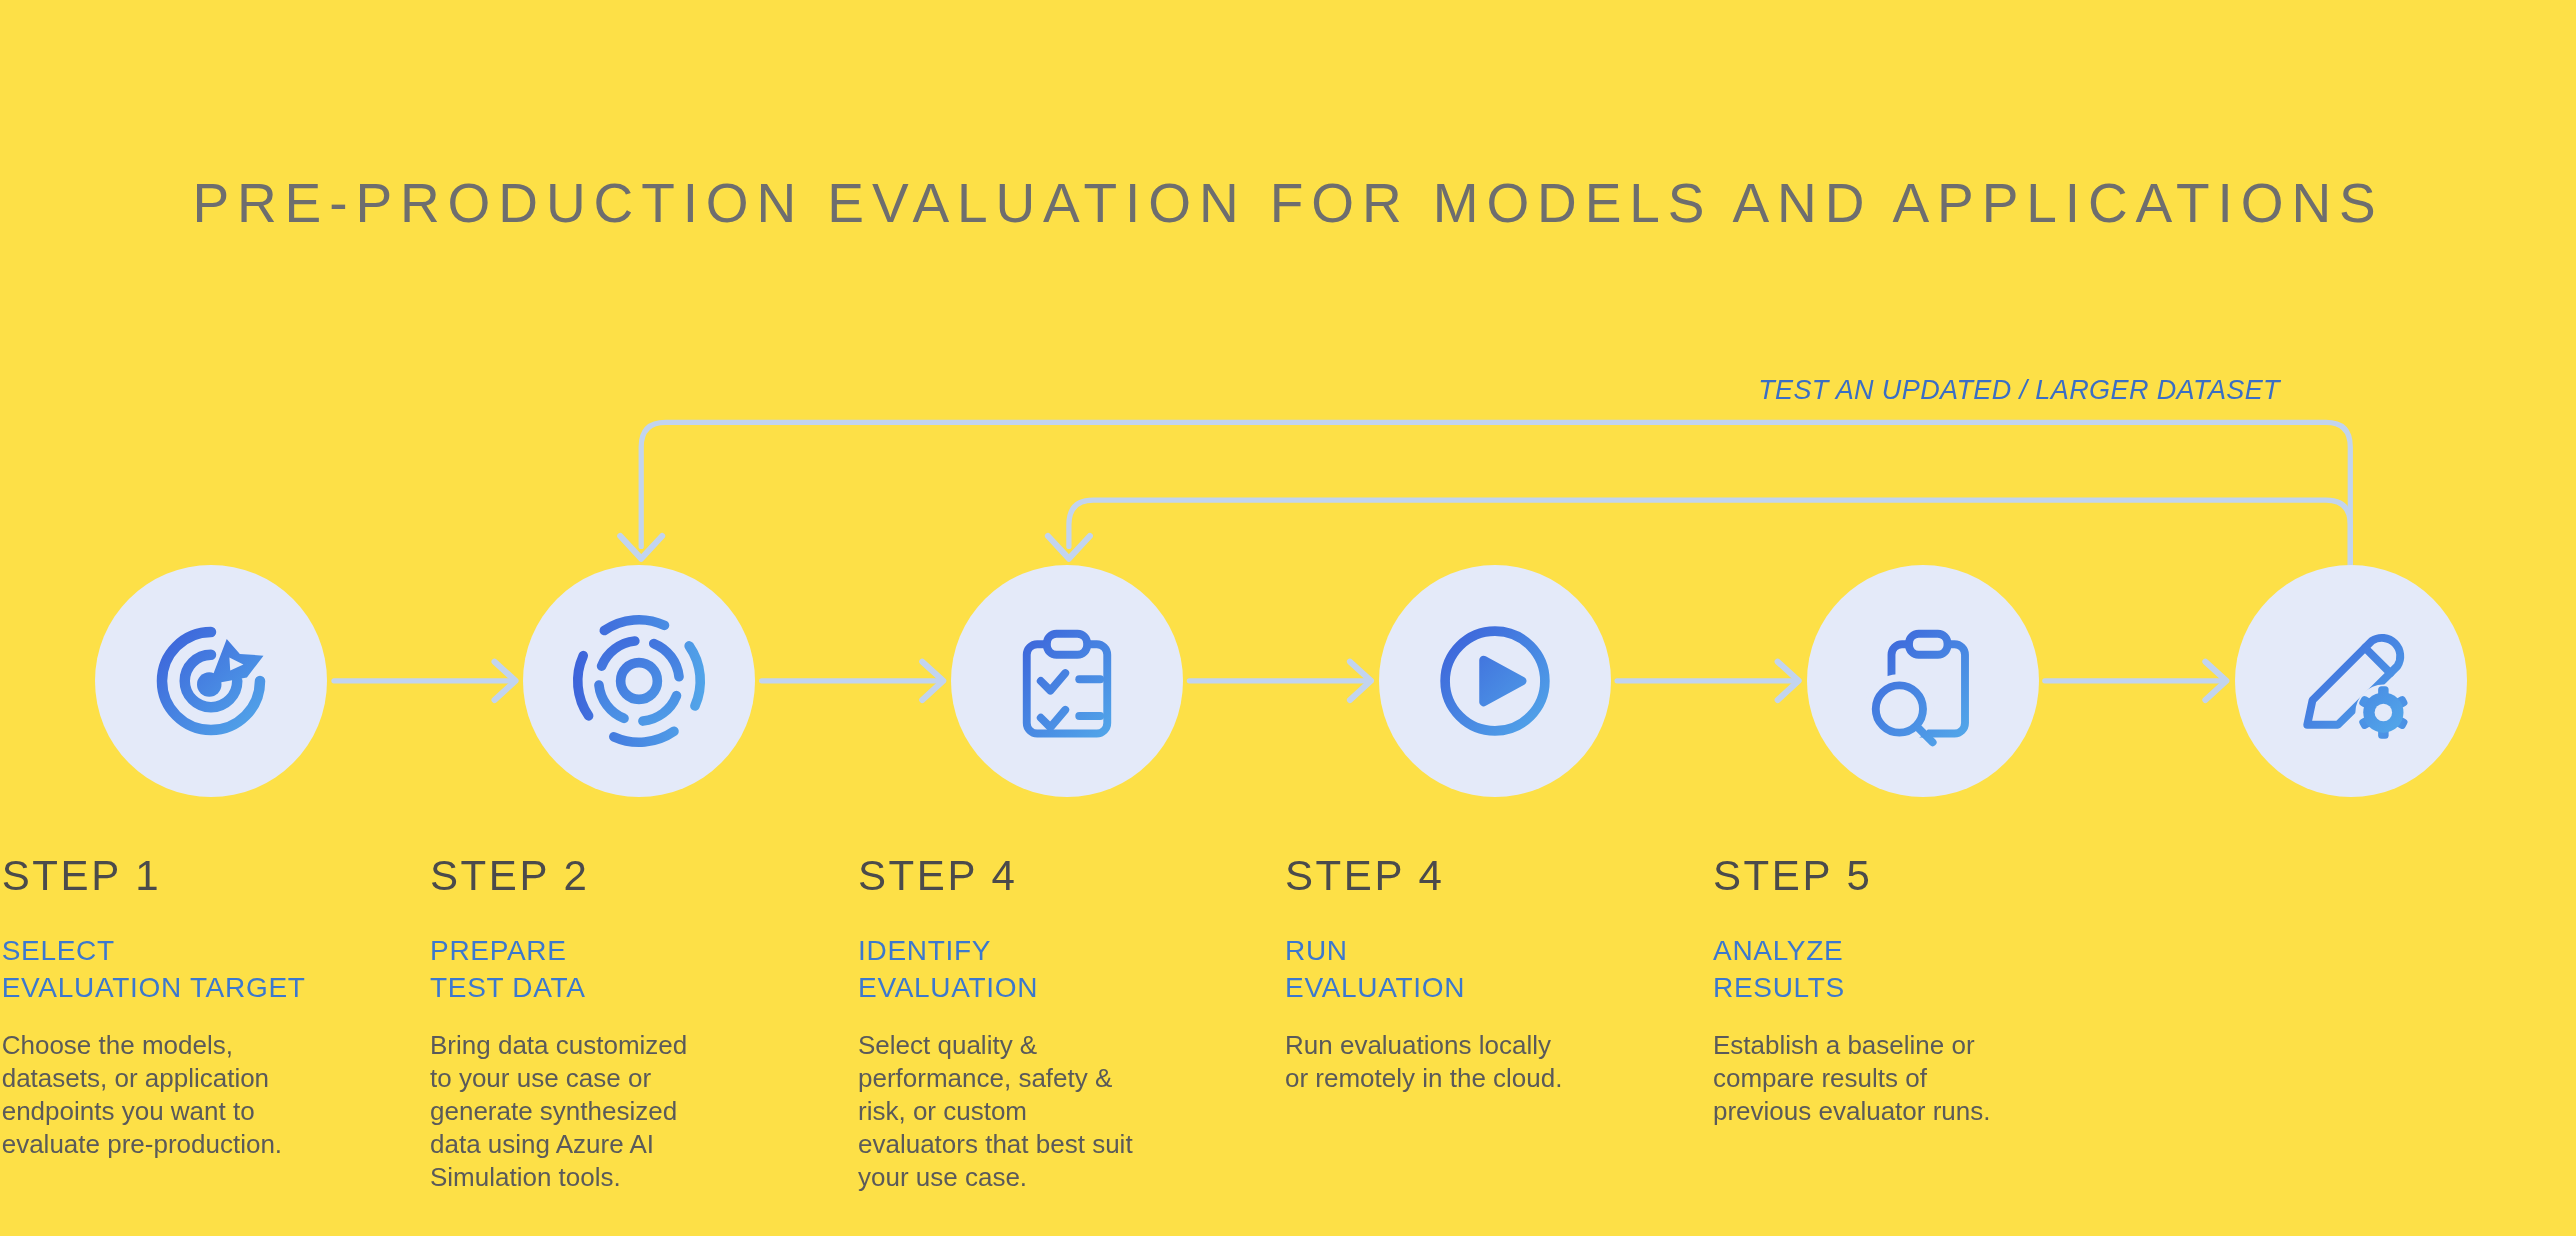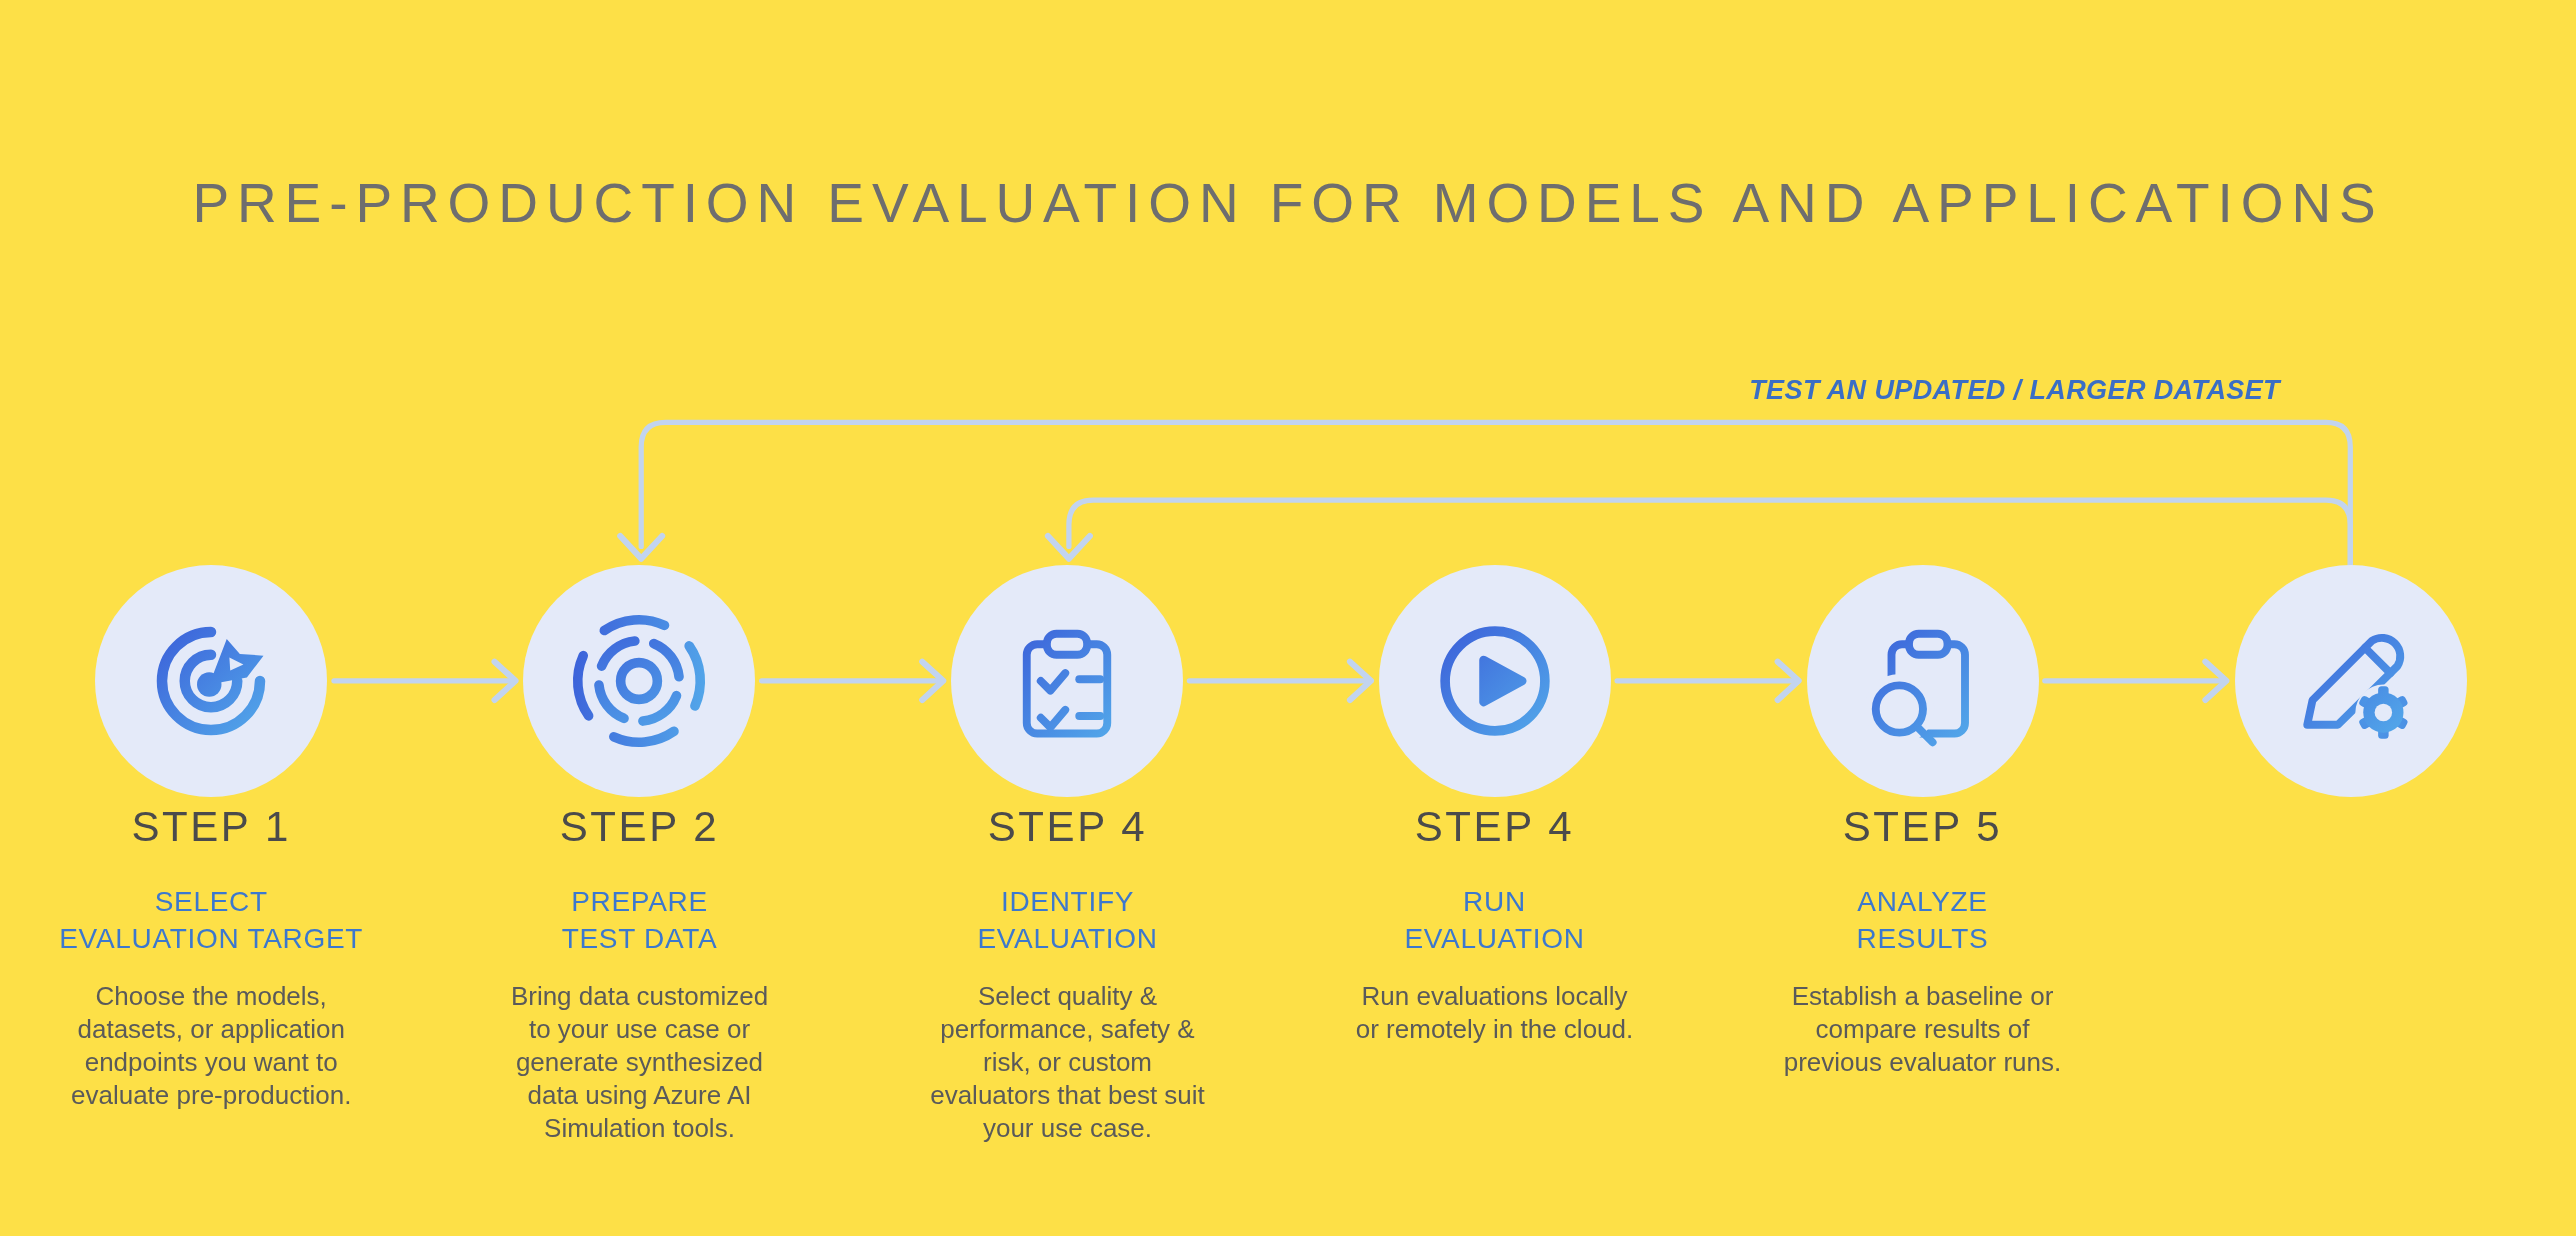--- a/index.html
+++ b/index.html
@@ -5,33 +5,33 @@
   html,body{margin:0;padding:0;background:#ffffff;}
   .canvas{
     position:relative;width:2576px;height:1236px;background:#fde047;overflow:hidden;
     font-family:"Liberation Sans", sans-serif;
   }
   .title{
     position:absolute;top:171px;left:0;width:100%;text-align:center;
     font-size:55px;letter-spacing:7.9px;color:#6e6e6e;font-weight:400;white-space:nowrap;
   }
   .fb-label{
-    position:absolute;color:#3a6ec5;font-weight:bold;font-style:italic;
+    position:absolute;color:#3a6ec5;font-weight:normal;font-style:italic;
     font-size:27px;letter-spacing:0.4px;white-space:nowrap;text-align:right;
   }
   .fb-label.a{top:375px;right:296px;}
   .fb-label.b{top:451px;right:288px;}
   .conn{position:absolute;left:0;top:0;}
   .circle{
     position:absolute;top:565px;width:232px;height:232px;border-radius:50%;
     background:#e4eaf9;display:flex;align-items:center;justify-content:center;
   }
   .c1{left:95px}.c2{left:523px}.c3{left:951px}.c4{left:1379px}.c5{left:1807px}.c6{left:2235px}
   .col{
-    position:absolute;top:801px;width:419px;text-align:center;
+    position:absolute;top:850px;width:419px;
   }
   .k1{left:1.7px}.k2{left:430px}.k3{left:858px}.k4{left:1285px}.k5{left:1713px}.k6{left:2141px}
   .step-label{
     font-size:42px;color:#4b4b4b;letter-spacing:2.6px;font-weight:400;line-height:51px;
   }
   .step-subtitle{
     margin-top:31px;font-size:28px;font-weight:normal;color:#3c78ce;line-height:37px;
     letter-spacing:0.7px;white-space:pre-line;
   }
   .step-desc{

